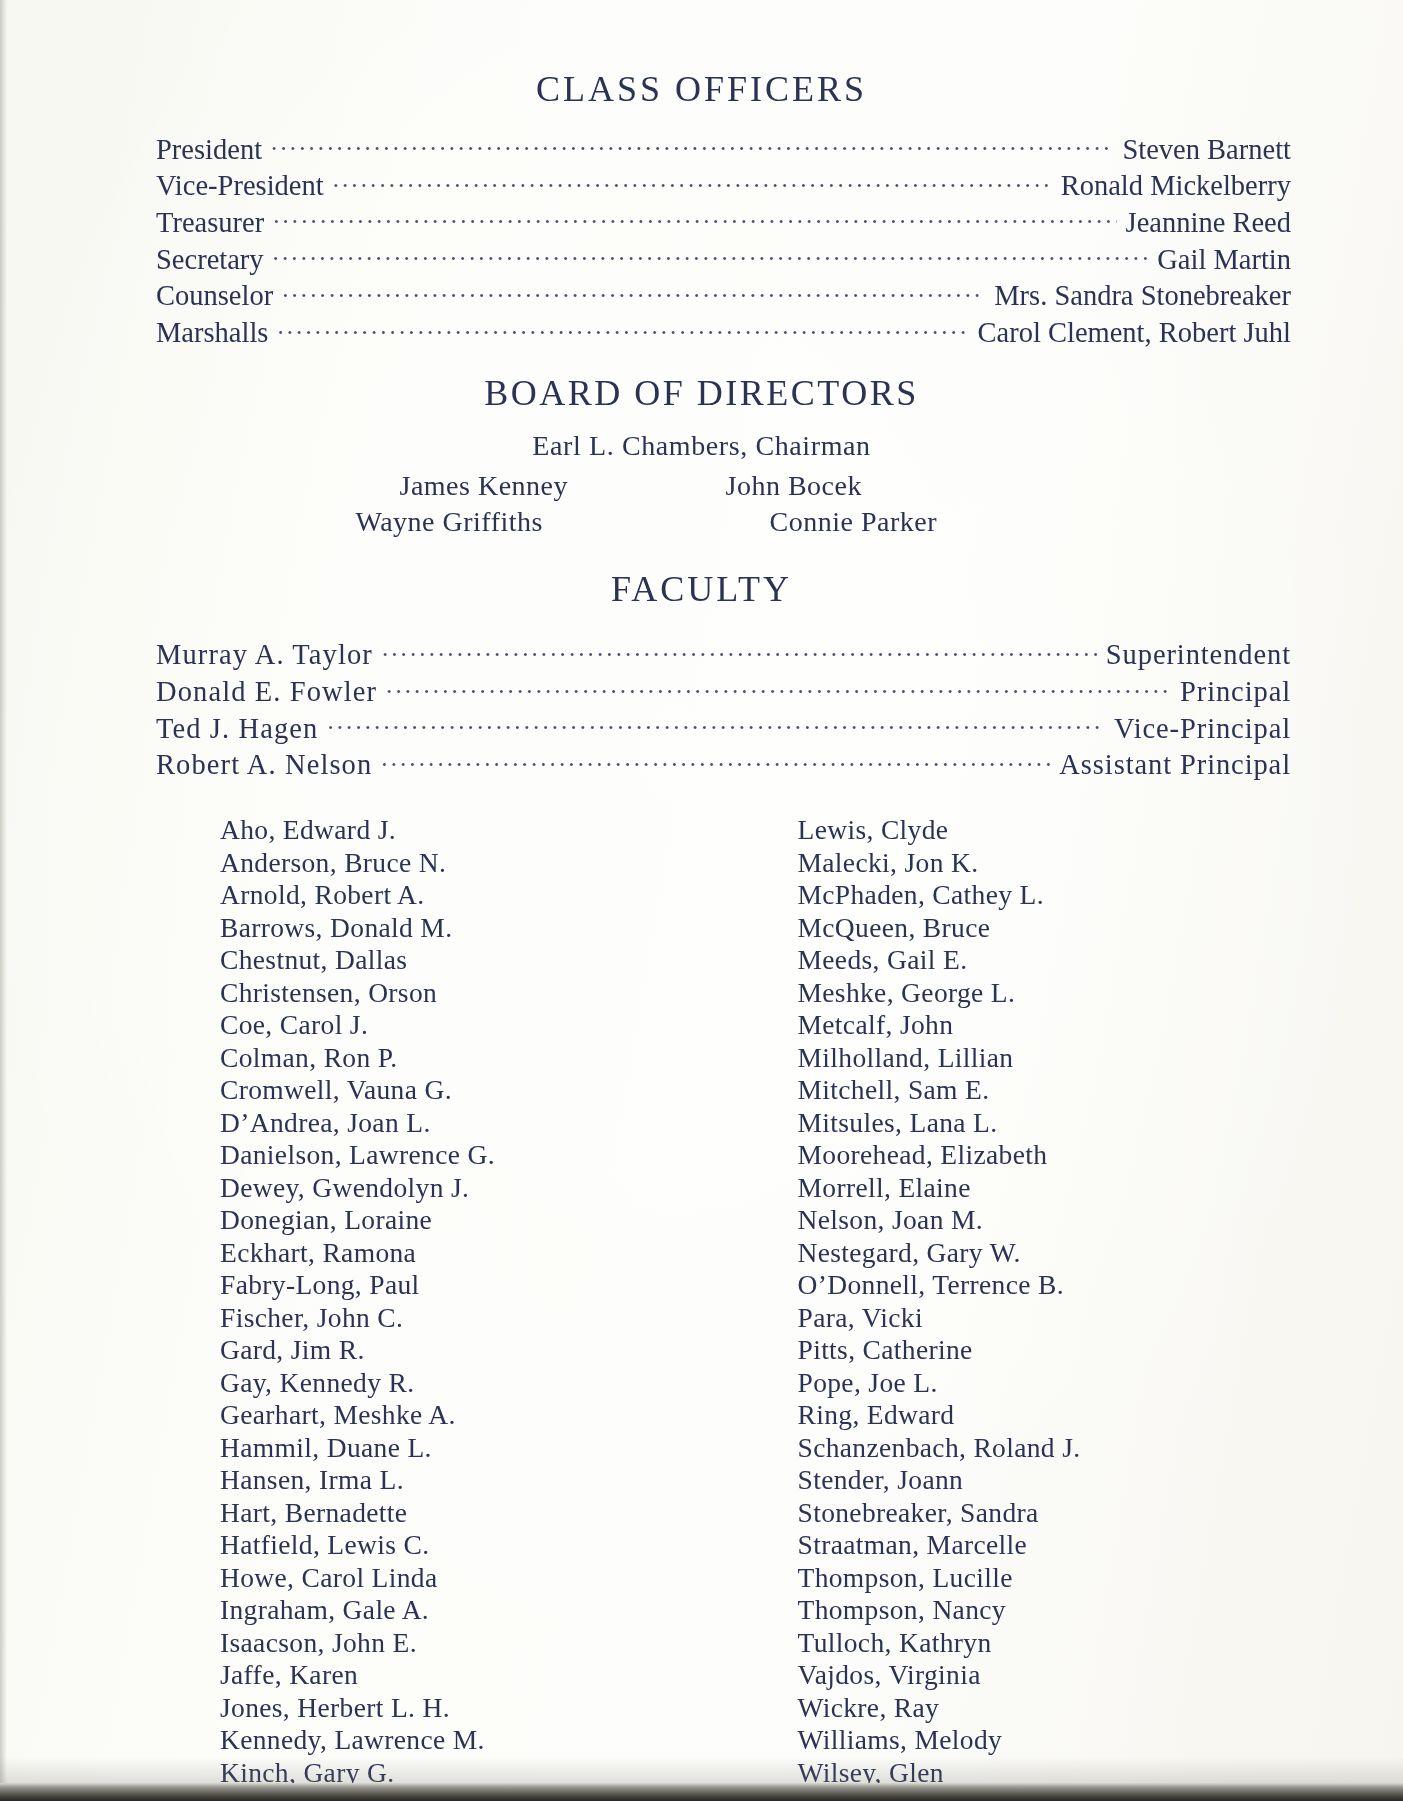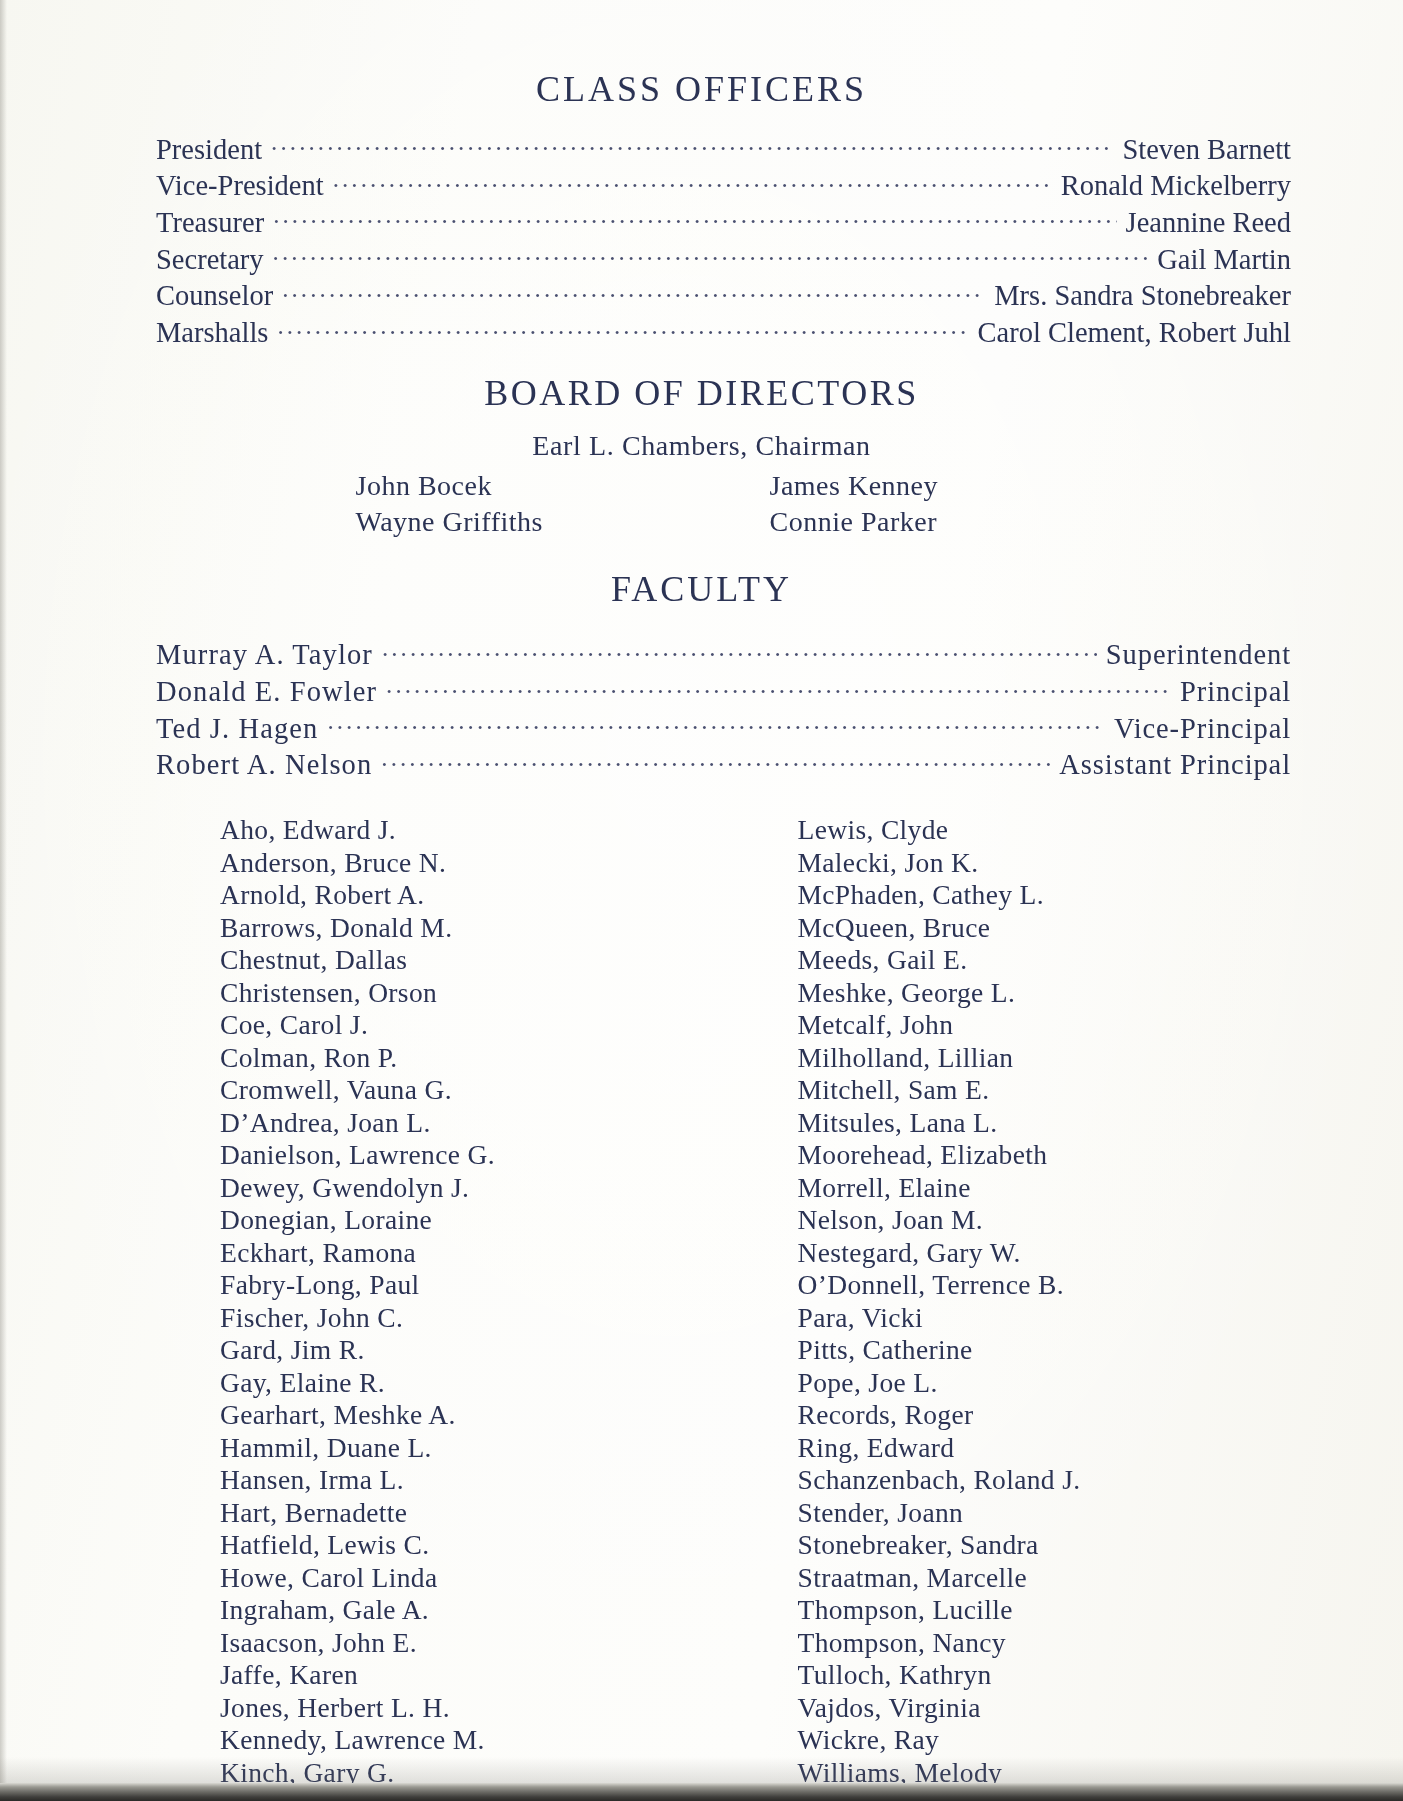--- a/index.html
+++ b/index.html
@@ -198,22 +198,22 @@
       </ul>
 
     <h1 class="section-title" id="title-board">BOARD OF DIRECTORS</h1>
 
     <div class="board-chairman">
       <span>Earl L. Chambers,</span>
       <span class="chair-role">Chairman</span>
     </div>
 
     <div class="board-grid" id="board-members">
+        <div class="board-name col-right">James Kenney</div>
         <div class="board-name">John Bocek</div>
-        <div class="board-name col-right">James Kenney</div>
         <div class="board-name">Wayne Griffiths</div>
         <div class="board-name col-right">Connie Parker</div>
       </div>
 
     <h1 class="section-title" id="title-faculty">FACULTY</h1>
 
     <ul class="leader-list" id="administration-list">
         <li class="leader-row">
           <span class="lead-label">Murray A. Taylor</span>
           <span class="lead-dots"></span>
@@ -248,21 +248,21 @@
           <div class="faculty-name">Colman, Ron P.</div>
           <div class="faculty-name">Cromwell, Vauna G.</div>
           <div class="faculty-name">D’Andrea, Joan L.</div>
           <div class="faculty-name">Danielson, Lawrence G.</div>
           <div class="faculty-name">Dewey, Gwendolyn J.</div>
           <div class="faculty-name">Donegian, Loraine</div>
           <div class="faculty-name">Eckhart, Ramona</div>
           <div class="faculty-name">Fabry-Long, Paul</div>
           <div class="faculty-name">Fischer, John C.</div>
           <div class="faculty-name">Gard, Jim R.</div>
-          <div class="faculty-name">Gay, Elaine R.</div>
+          <div class="faculty-name">Gay, Kennedy R.</div>
           <div class="faculty-name">Gearhart, Meshke A.</div>
           <div class="faculty-name">Hammil, Duane L.</div>
           <div class="faculty-name">Hansen, Irma L.</div>
           <div class="faculty-name">Hart, Bernadette</div>
           <div class="faculty-name">Hatfield, Lewis C.</div>
           <div class="faculty-name">Howe, Carol Linda</div>
           <div class="faculty-name">Ingraham, Gale A.</div>
           <div class="faculty-name">Isaacson, John E.</div>
           <div class="faculty-name">Jaffe, Karen</div>
           <div class="faculty-name">Jones, Herbert L. H.</div>
@@ -281,21 +281,20 @@
           <div class="faculty-name">Mitchell, Sam E.</div>
           <div class="faculty-name">Mitsules, Lana L.</div>
           <div class="faculty-name">Moorehead, Elizabeth</div>
           <div class="faculty-name">Morrell, Elaine</div>
           <div class="faculty-name">Nelson, Joan M.</div>
           <div class="faculty-name">Nestegard, Gary W.</div>
           <div class="faculty-name">O’Donnell, Terrence B.</div>
           <div class="faculty-name">Para, Vicki</div>
           <div class="faculty-name">Pitts, Catherine</div>
           <div class="faculty-name">Pope, Joe L.</div>
-          <div class="faculty-name">Records, Roger</div>
           <div class="faculty-name">Ring, Edward</div>
           <div class="faculty-name">Schanzenbach, Roland J.</div>
           <div class="faculty-name">Stender, Joann</div>
           <div class="faculty-name">Stonebreaker, Sandra</div>
           <div class="faculty-name">Straatman, Marcelle</div>
           <div class="faculty-name">Thompson, Lucille</div>
           <div class="faculty-name">Thompson, Nancy</div>
           <div class="faculty-name">Tulloch, Kathryn</div>
           <div class="faculty-name">Vajdos, Virginia</div>
           <div class="faculty-name">Wickre, Ray</div>

